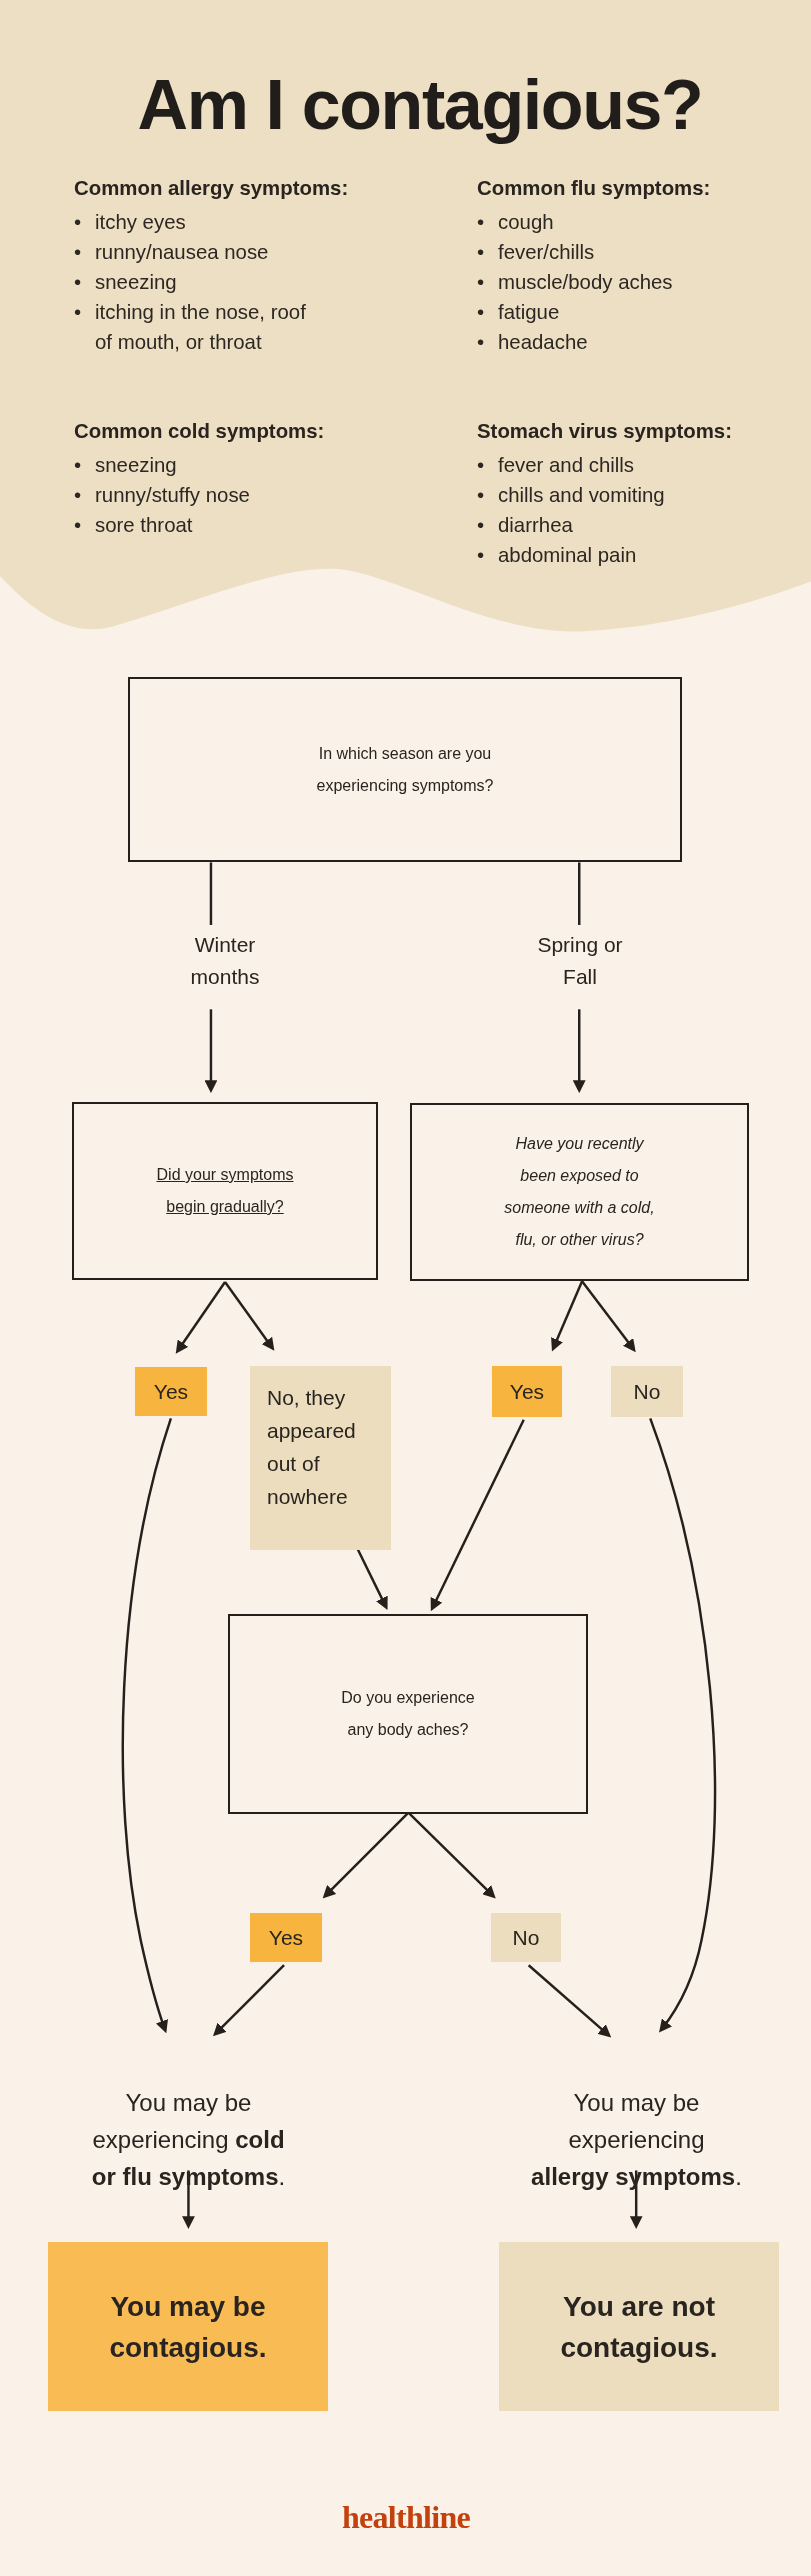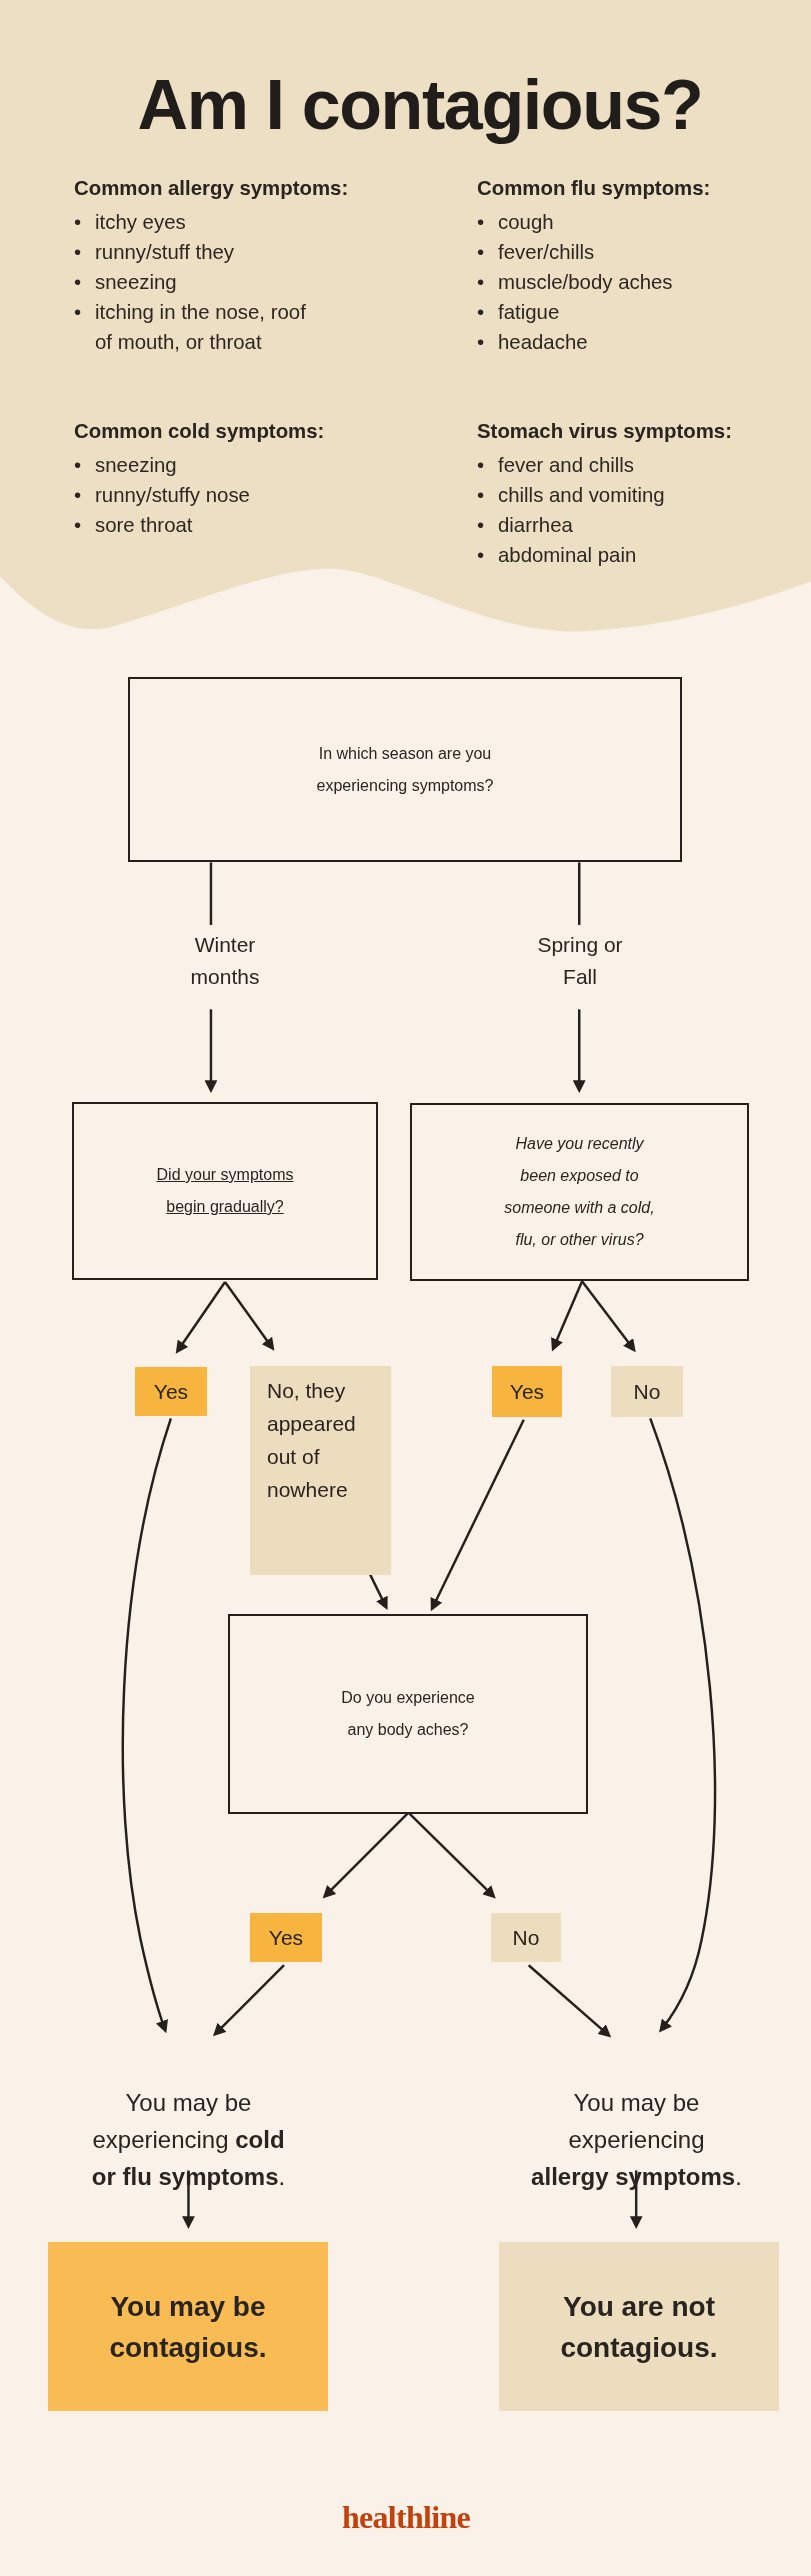--- a/index.html
+++ b/index.html
@@ -33,22 +33,22 @@
   #q4{left:228px;top:1614px;width:356px;height:196px;}
 
   .blabel{text-align:center;font-size:21px;line-height:32px;color:#29241F;z-index:2;}
   #label-winter{left:169px;top:929px;width:112px;}
   #label-spring{left:524px;top:929px;width:112px;}
 
   .badge{display:flex;align-items:center;justify-content:center;font-size:21px;color:#29241F;z-index:2;}
   .badge.orange{background:#F7B43E;}
   .badge.tan{background:#EBDDBE;}
   #yes1{left:135px;top:1367px;width:72px;height:49px;}
-  #no1{left:250px;top:1366px;width:141px;height:209px;align-items:flex-start;justify-content:flex-start;
-       padding:8px 0 0 17px;box-sizing:border-box;text-align:left;line-height:33px;}
+  #no1{left:250px;top:1366px;width:141px;height:184px;align-items:flex-start;justify-content:flex-start;
+       padding:15px 0 0 17px;box-sizing:border-box;text-align:left;line-height:33px;}
   #yes2{left:492px;top:1366px;width:70px;height:51px;}
   #no2{left:611px;top:1366px;width:72px;height:51px;}
   #yes3{left:250px;top:1913px;width:72px;height:49px;}
   #no3{left:491px;top:1913px;width:70px;height:49px;}
 
   .result-text{text-align:center;font-size:24px;line-height:37px;color:#29241F;z-index:2;}
   .result-text b{font-weight:700;}
   #result-left{left:62px;top:2047px;width:253px;}
   #result-right{left:510px;top:2047px;width:253px;}
 
@@ -77,21 +77,21 @@
 
   <div class="abs symlist" id="list-allergy">
     <div class="hd">Common allergy symptoms:</div>
     <div>
         <div class="li">
           <span class="bullet">•</span>
           <span class="pre">itchy eyes</span>
         </div>
         <div class="li">
           <span class="bullet">•</span>
-          <span class="pre">runny/stuff they</span>
+          <span class="pre">runny/nausea nose</span>
         </div>
         <div class="li">
           <span class="bullet">•</span>
           <span class="pre">sneezing</span>
         </div>
         <div class="li">
           <span class="bullet">•</span>
           <span class="pre">itching in the nose, roof
 of mouth, or throat</span>
         </div>

